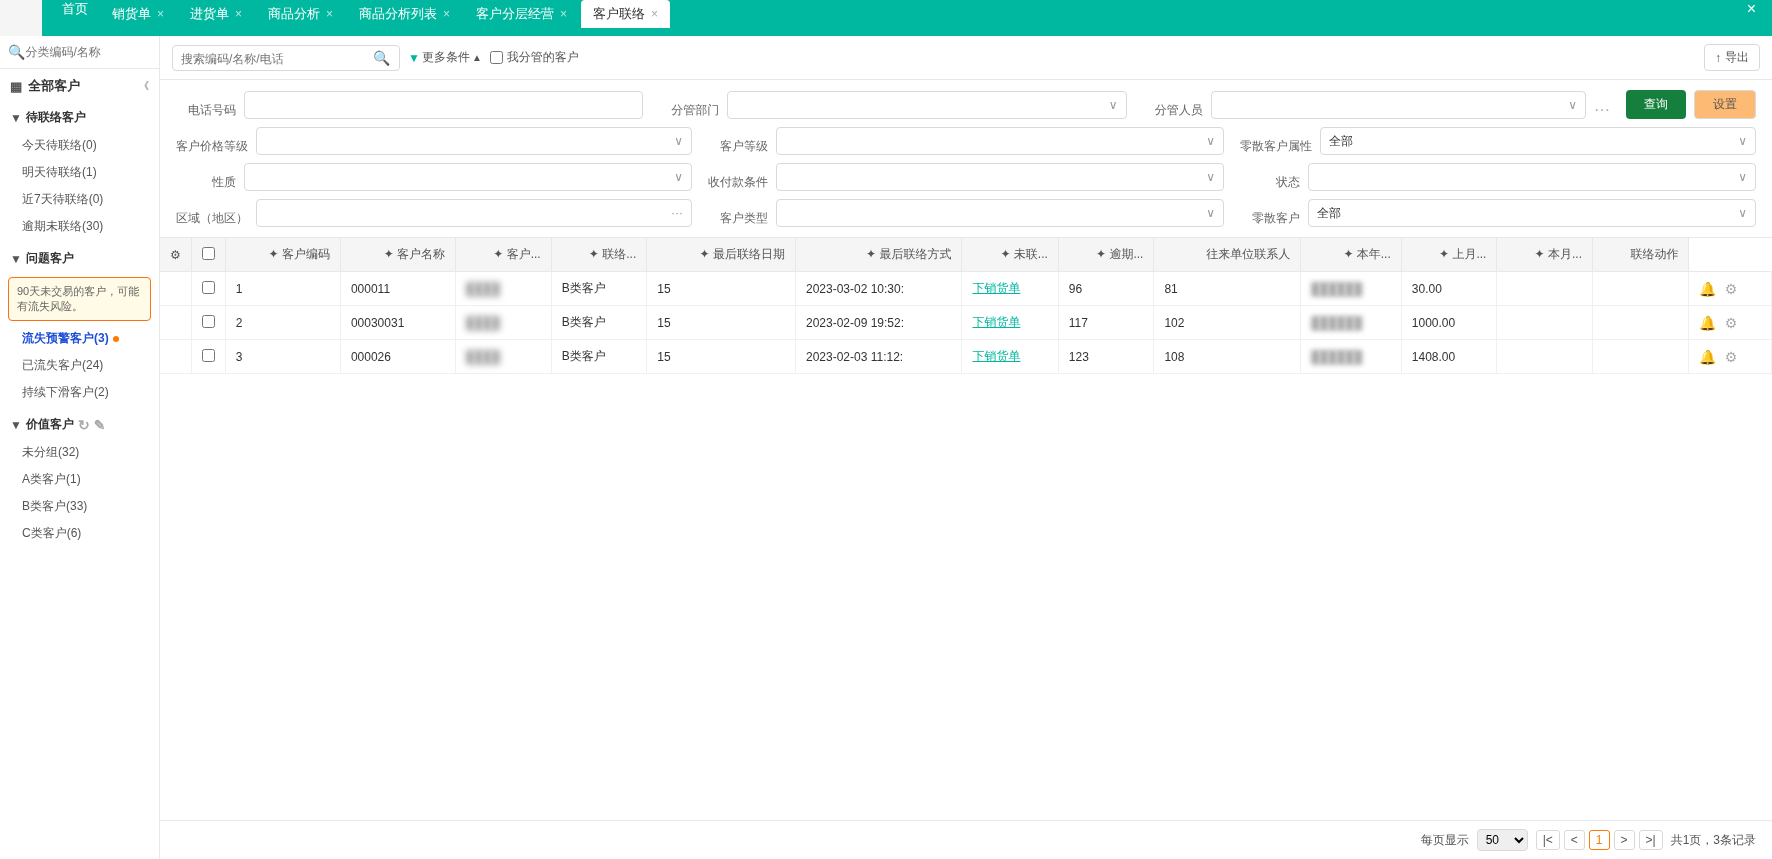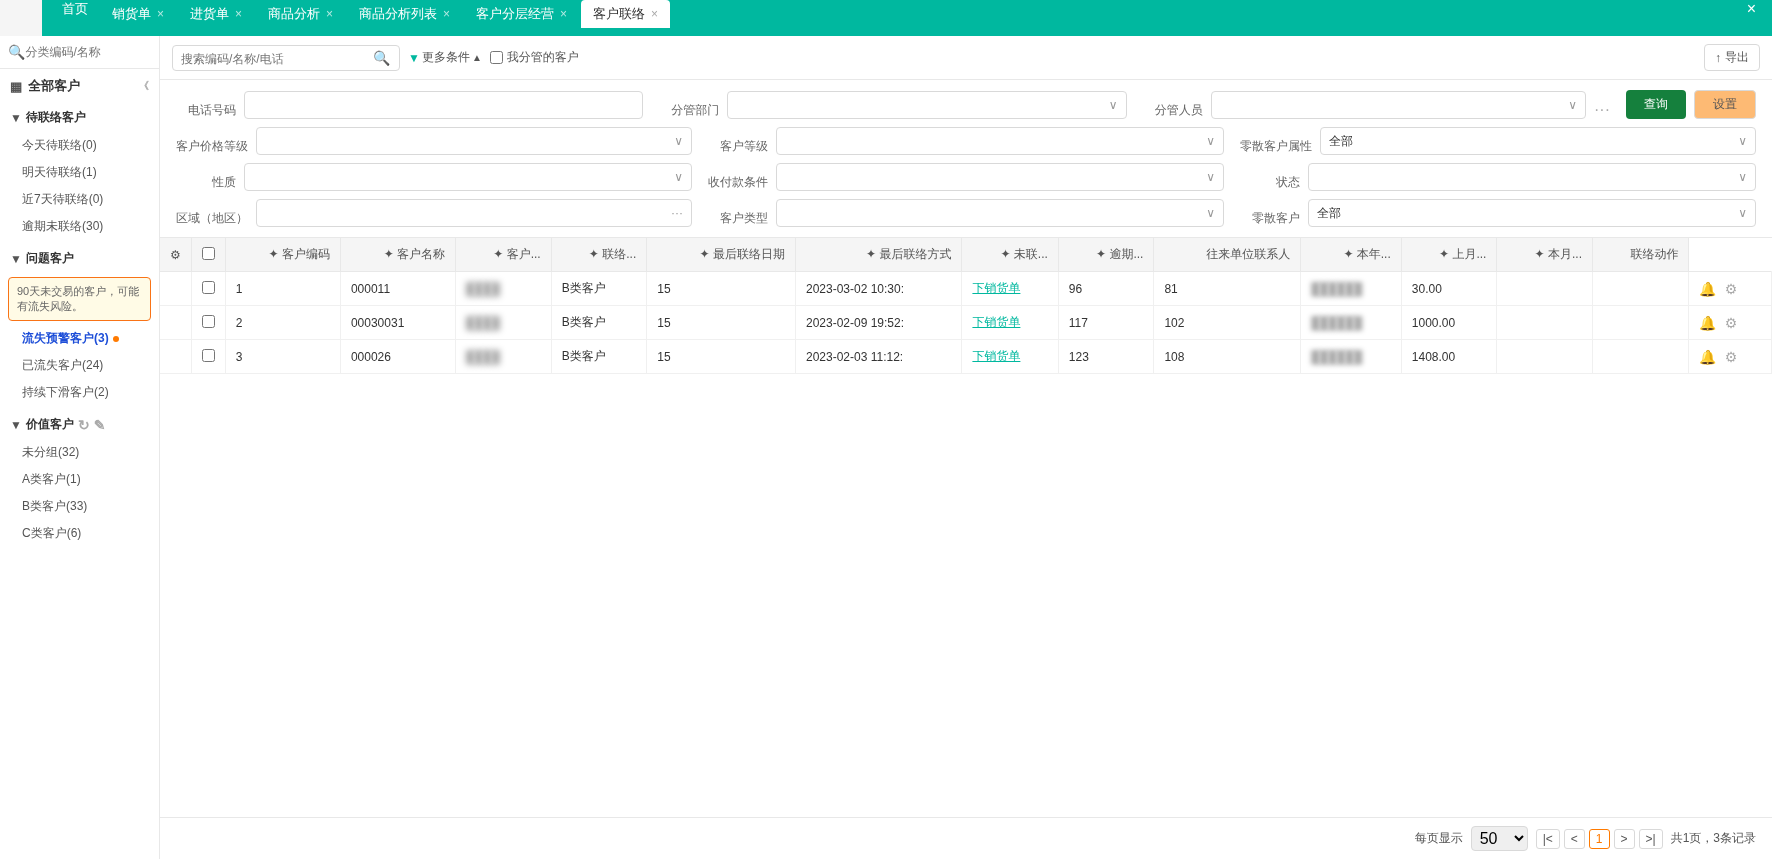--- a/index.html
+++ b/index.html
@@ -68,21 +68,21 @@
     thead th.sortable { cursor: pointer; }
     tbody tr { border-bottom: 1px solid #f0f0f0; }
     tbody td { padding: 8px 10px; border-right: 1px solid #f0f0f0; white-space: nowrap; }
     .row-num { color: #999; text-align: center; }
     .link-text { color: #00b89f; cursor: pointer; text-decoration: underline; }
     .action-icons { display: flex; gap: 8px; color: #aaa; cursor: pointer; }
     .action-icons span { font-size: 14px; }
 
     
     .pagination { display: flex; align-items: center; justify-content: flex-end; padding: 8px 16px; background: #fff; border-top: 1px solid #e8e8e8; gap: 8px; font-size: 12px; color: #555; }
-    .pagination select { border: 1px solid #d9d9d9; border-radius: 4px; padding: 2px 4px; font-size: 16px; }
+    .pagination select { border: 1px solid #d9d9d9; border-radius: 4px; padding: 2px 4px; font-size: 12px; }
     .pagination .page-nav { display: flex; align-items: center; gap: 4px; }
     .pagination .page-nav span { cursor: pointer; padding: 2px 6px; border: 1px solid #d9d9d9; border-radius: 3px; }
     .pagination .page-nav span.current { color: #ff7a00; border-color: #ff7a00; }
 
     
     .table-area::-webkit-scrollbar { height: 8px; }
     .table-area::-webkit-scrollbar-thumb { background: #ccc; border-radius: 4px; }
 
     .checkbox-col { width: 30px; text-align: center; }
     .settings-col { width: 30px; text-align: center; }

